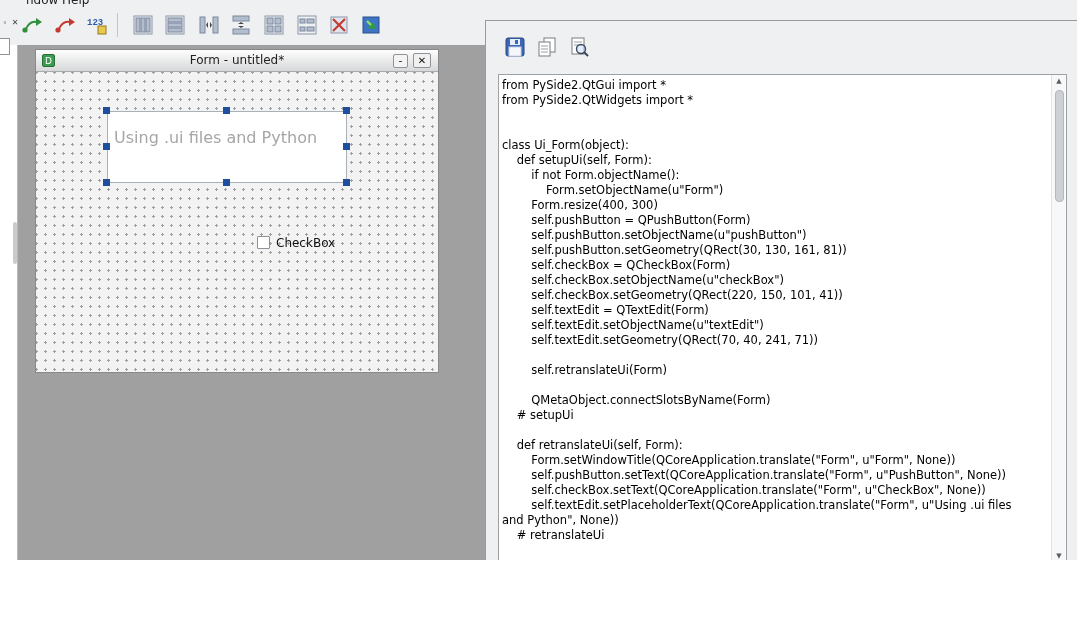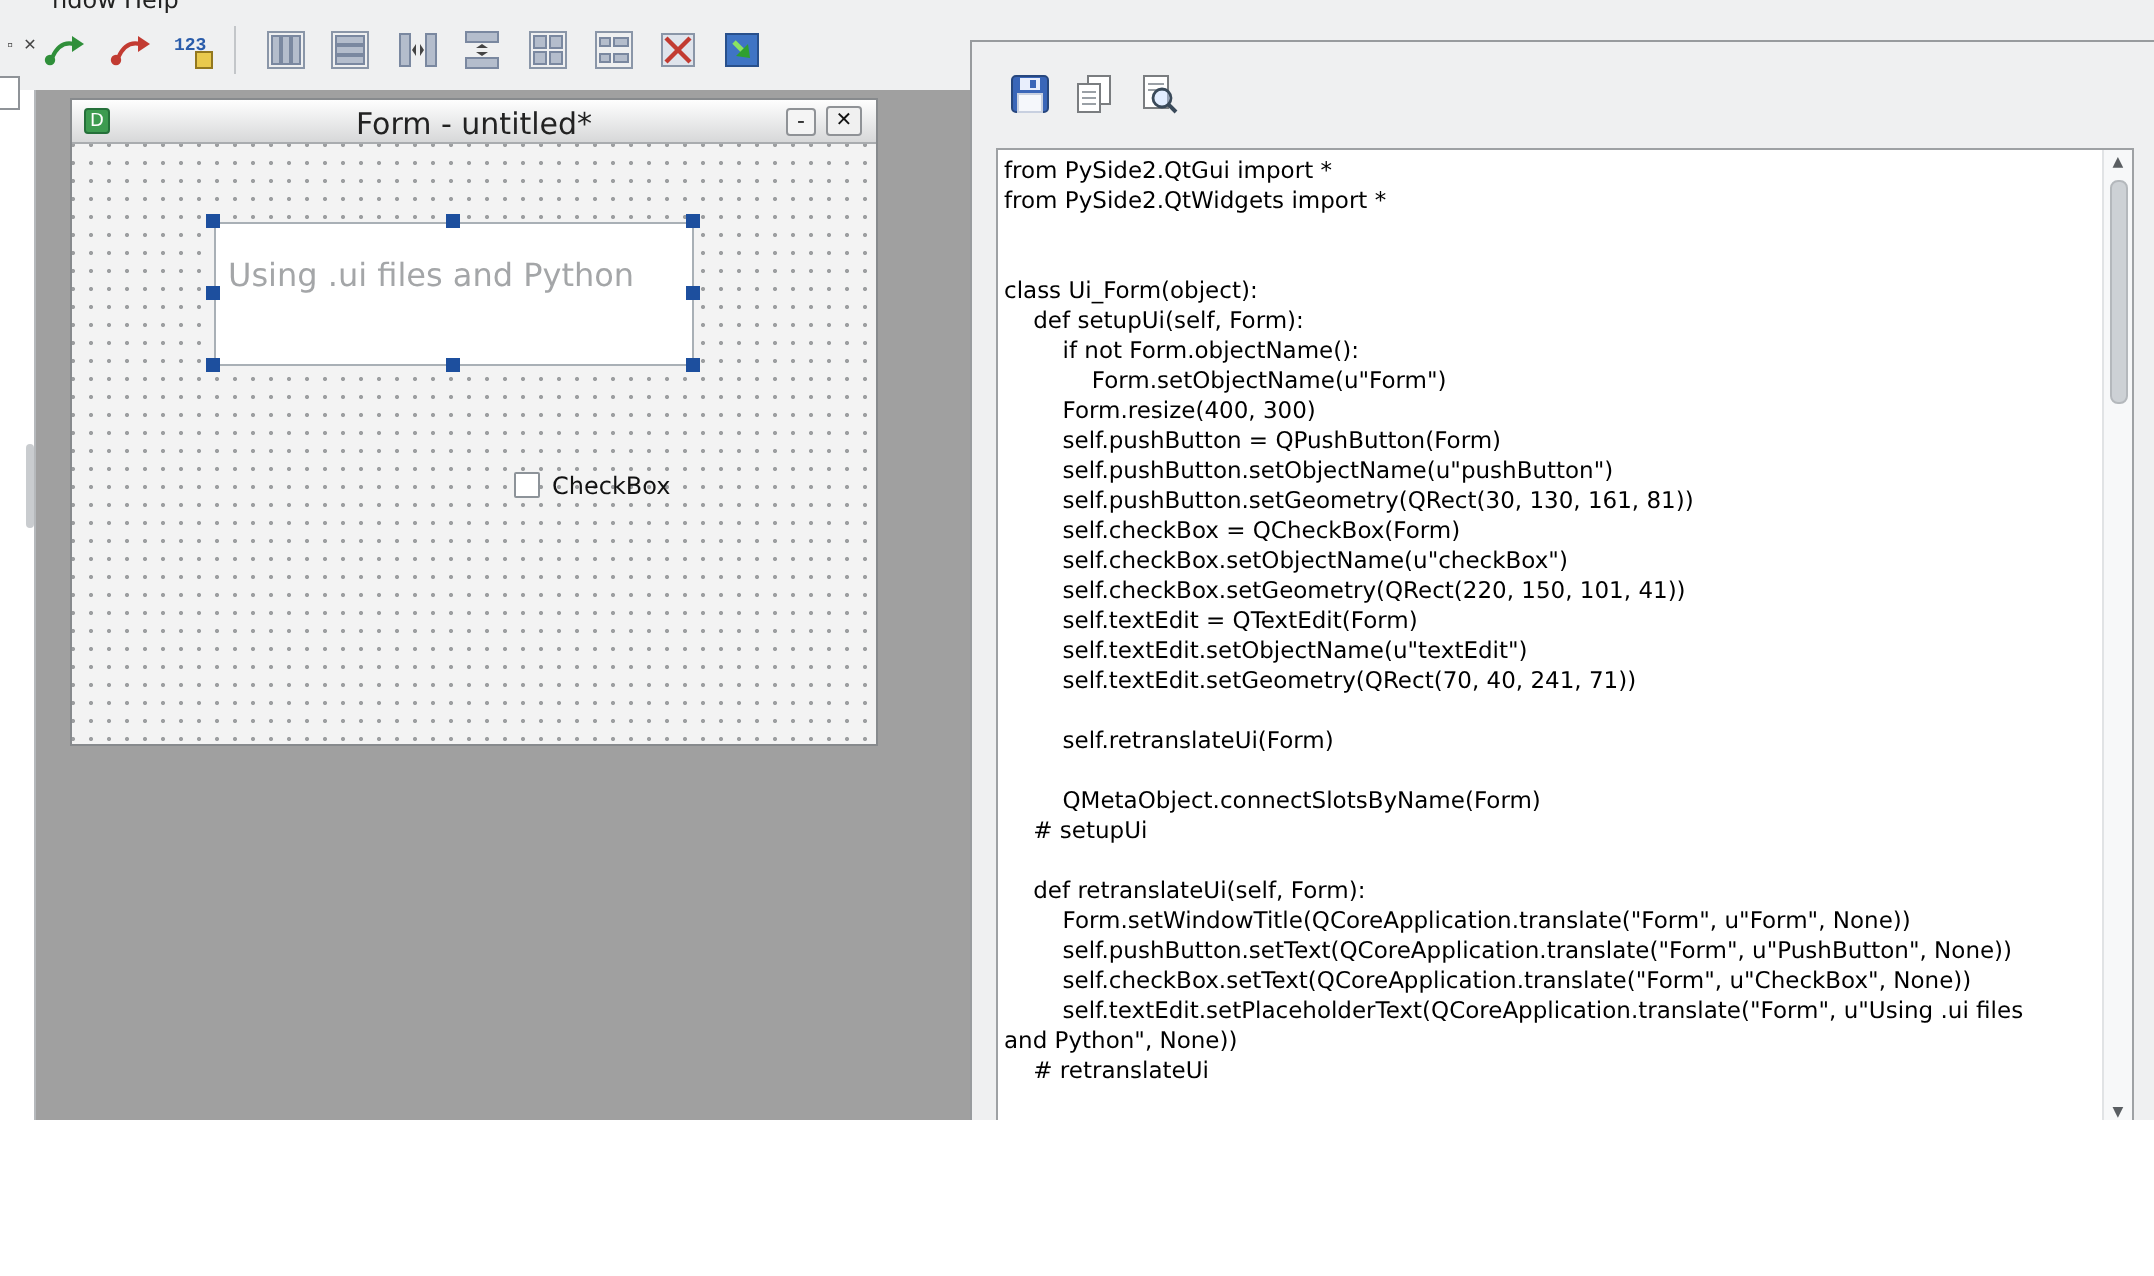--- a/index.html
+++ b/index.html
@@ -25,21 +25,21 @@
   .widget-filter { position:absolute; left:-28px; top:38px; width:38px; height:17px; background:#fff; border:1px solid #8f9398; }
   .left-scroll { position:absolute; left:13px; top:177px; width:4px; height:42px; background:#c9cccf; border-radius:2px; }
 
   
   .mdi { position:absolute; left:18px; top:45px; width:467px; height:593px; background:#a0a0a0; }
 
   
   .form-window { position:absolute; left:35px; top:49px; width:404px; height:324px; background:#f3f3f3; border:1px solid #878a8d; }
   .fw-titlebar { position:absolute; left:0; top:0; right:0; height:22px; background:linear-gradient(#fefefe,#d7d8d9); border-bottom:1px solid #a9acaf; }
   .fw-icon { position:absolute; left:6px; top:4px; width:13px; height:13px; background:#3d9b50; border:1px solid #25703a; border-radius:2px; color:#fff; font-size:9px; line-height:12px; text-align:center; }
-  .fw-title { position:absolute; left:0; right:0; top:3px; text-align:center; font-size:15px; color:#222; }
+  .fw-title { position:absolute; left:0; right:0; top:3px; text-align:center; font-size:12px; color:#222; }
   .fw-min { position:absolute; right:30px; top:4px; width:15px; height:14px; background:#f4f4f4; border:1px solid #8f9296; border-radius:2px; font-size:11px; line-height:11px; text-align:center; color:#222; cursor:pointer; }
   .fw-close { position:absolute; right:7px; top:3px; width:18px; height:15px; background:#f0f0f0; border:1px solid #8f9296; border-radius:2px; font-size:10px; font-weight:bold; line-height:13px; text-align:center; color:#111; cursor:pointer; }
   .fw-body { position:absolute; left:0; top:22px; right:0; bottom:0;
      background-color:#f3f3f3;
      background-image: radial-gradient(circle, #9d9fa1 1px, rgba(0,0,0,0) 1.1px);
      background-size: 9px 9px; background-position: 5px 5px; }
 
   .textedit { position:absolute; left:71px; top:39px; width:240px; height:72px; background:#ffffff; border:1px solid #a9b0b6; }
   .te-placeholder { position:absolute; left:6px; top:16px; color:#a4a6a8; font-size:16px; }
   .handle { position:absolute; width:7px; height:7px; background:#1d4f9e; }

